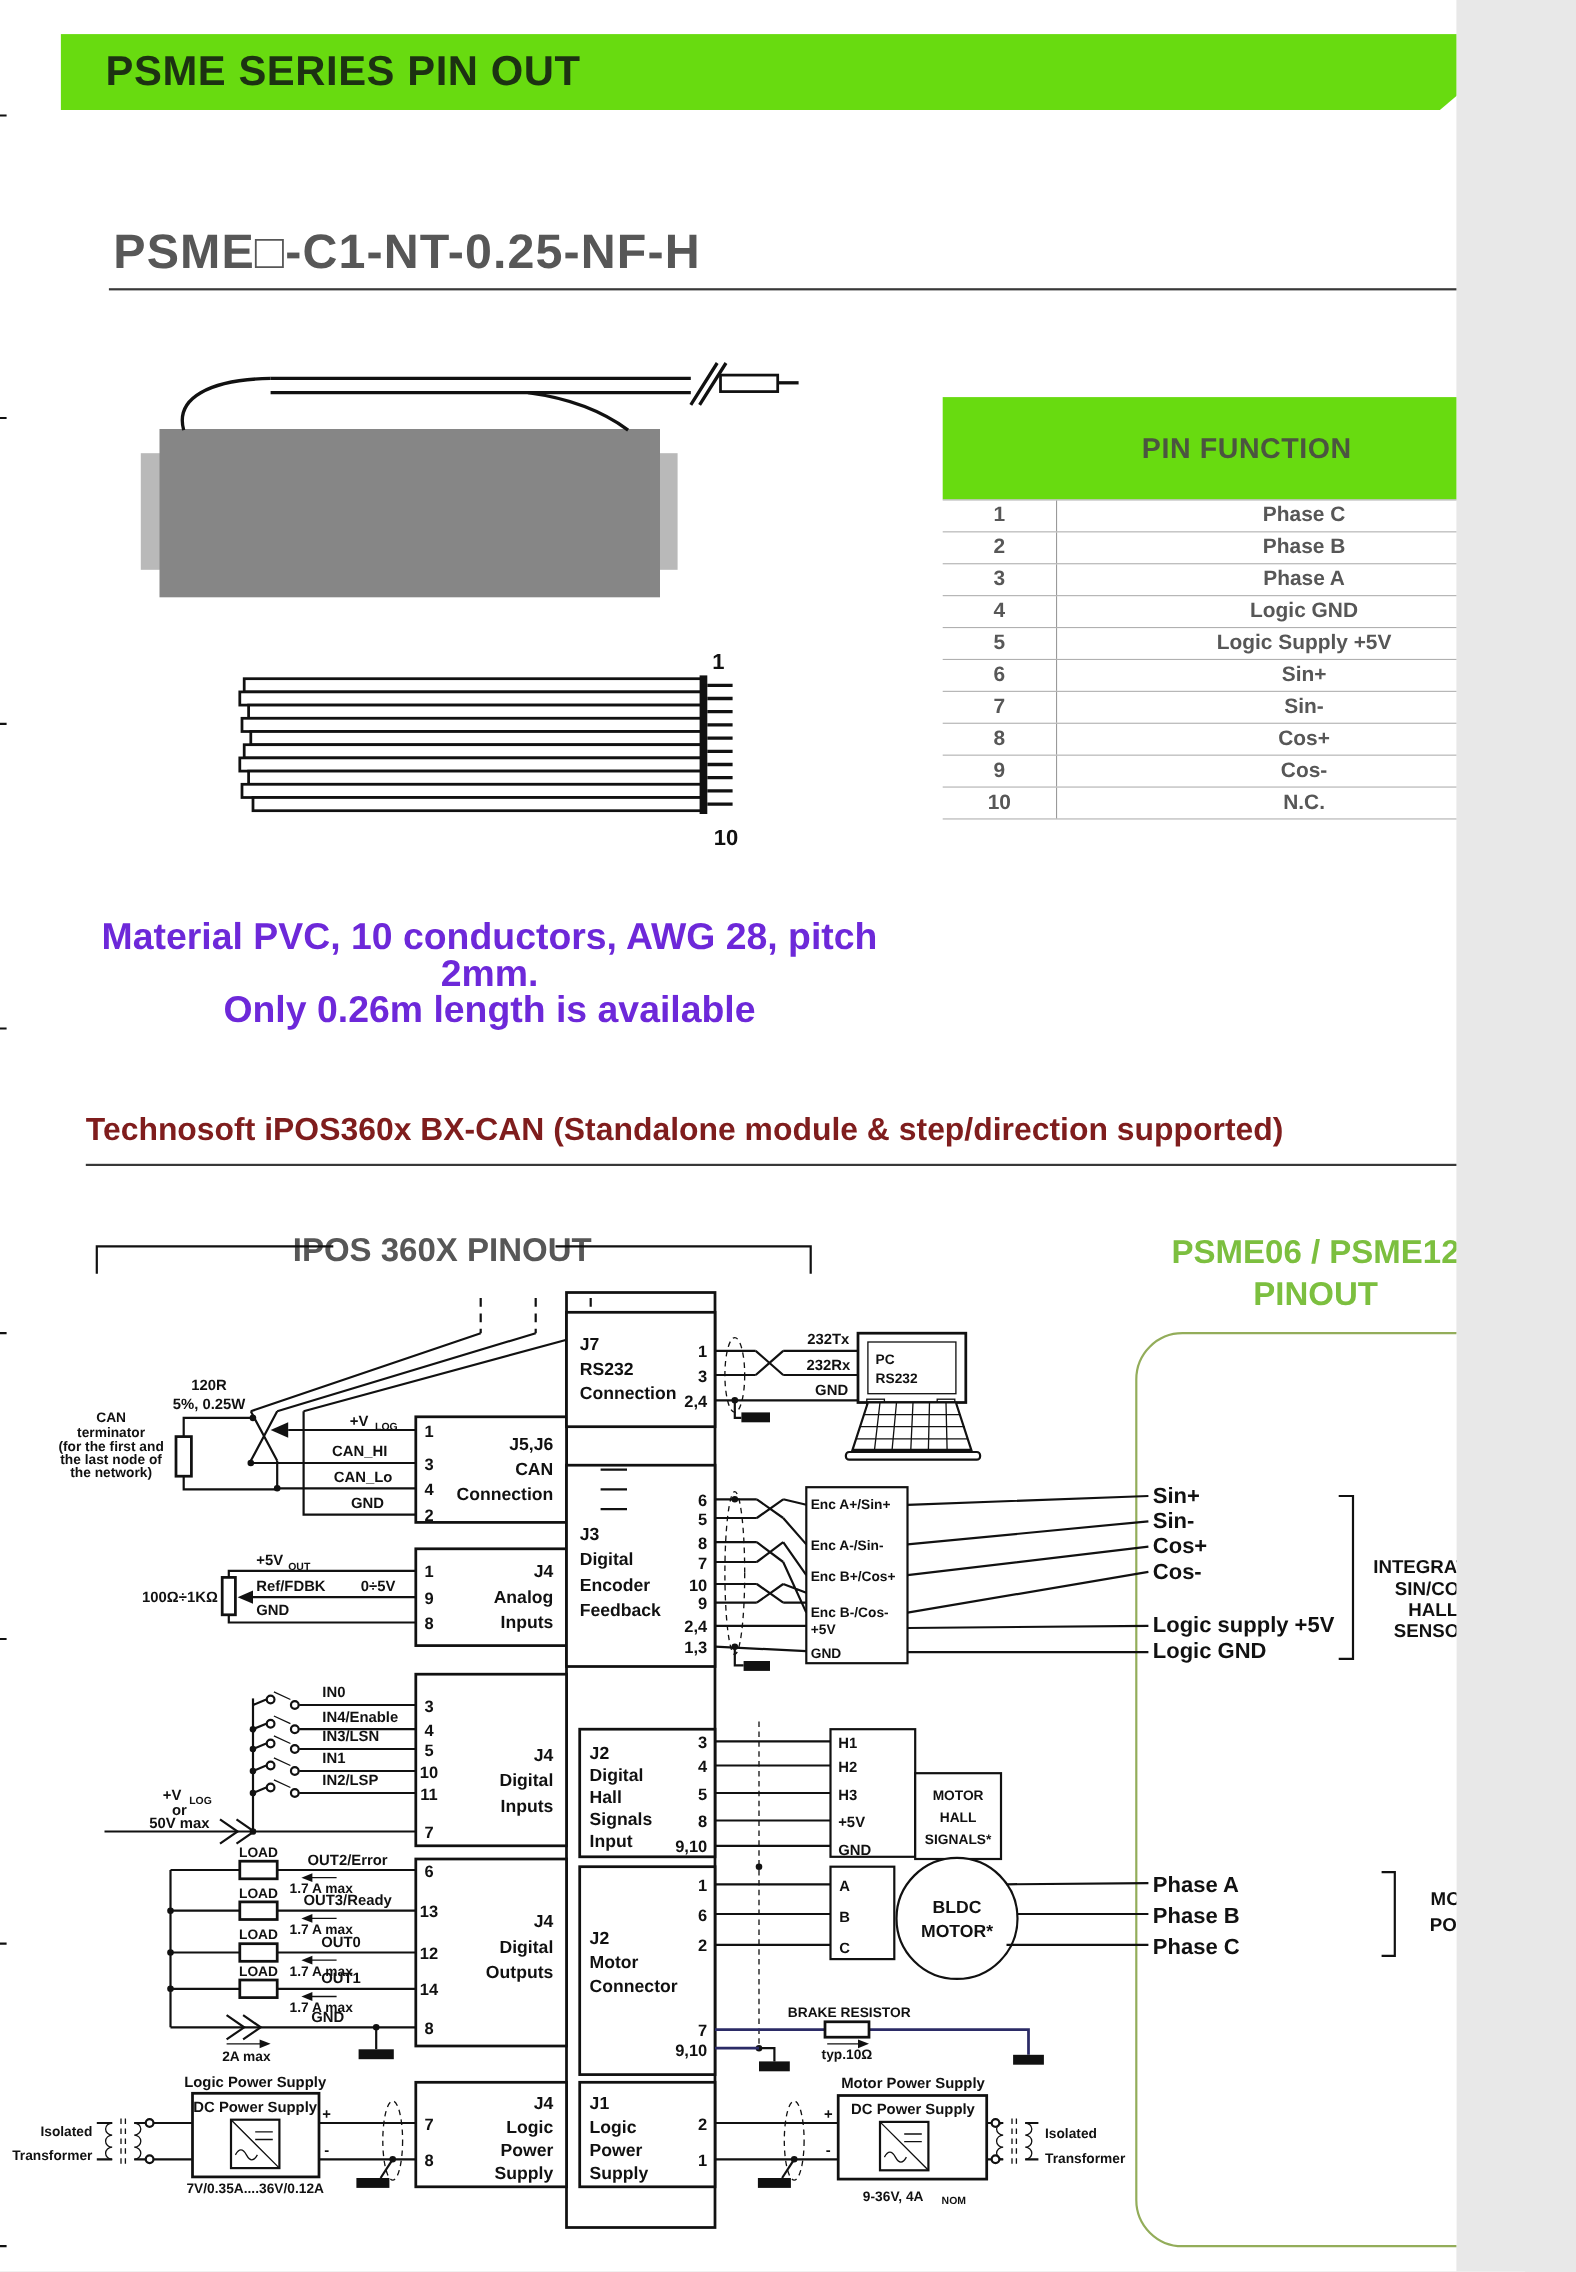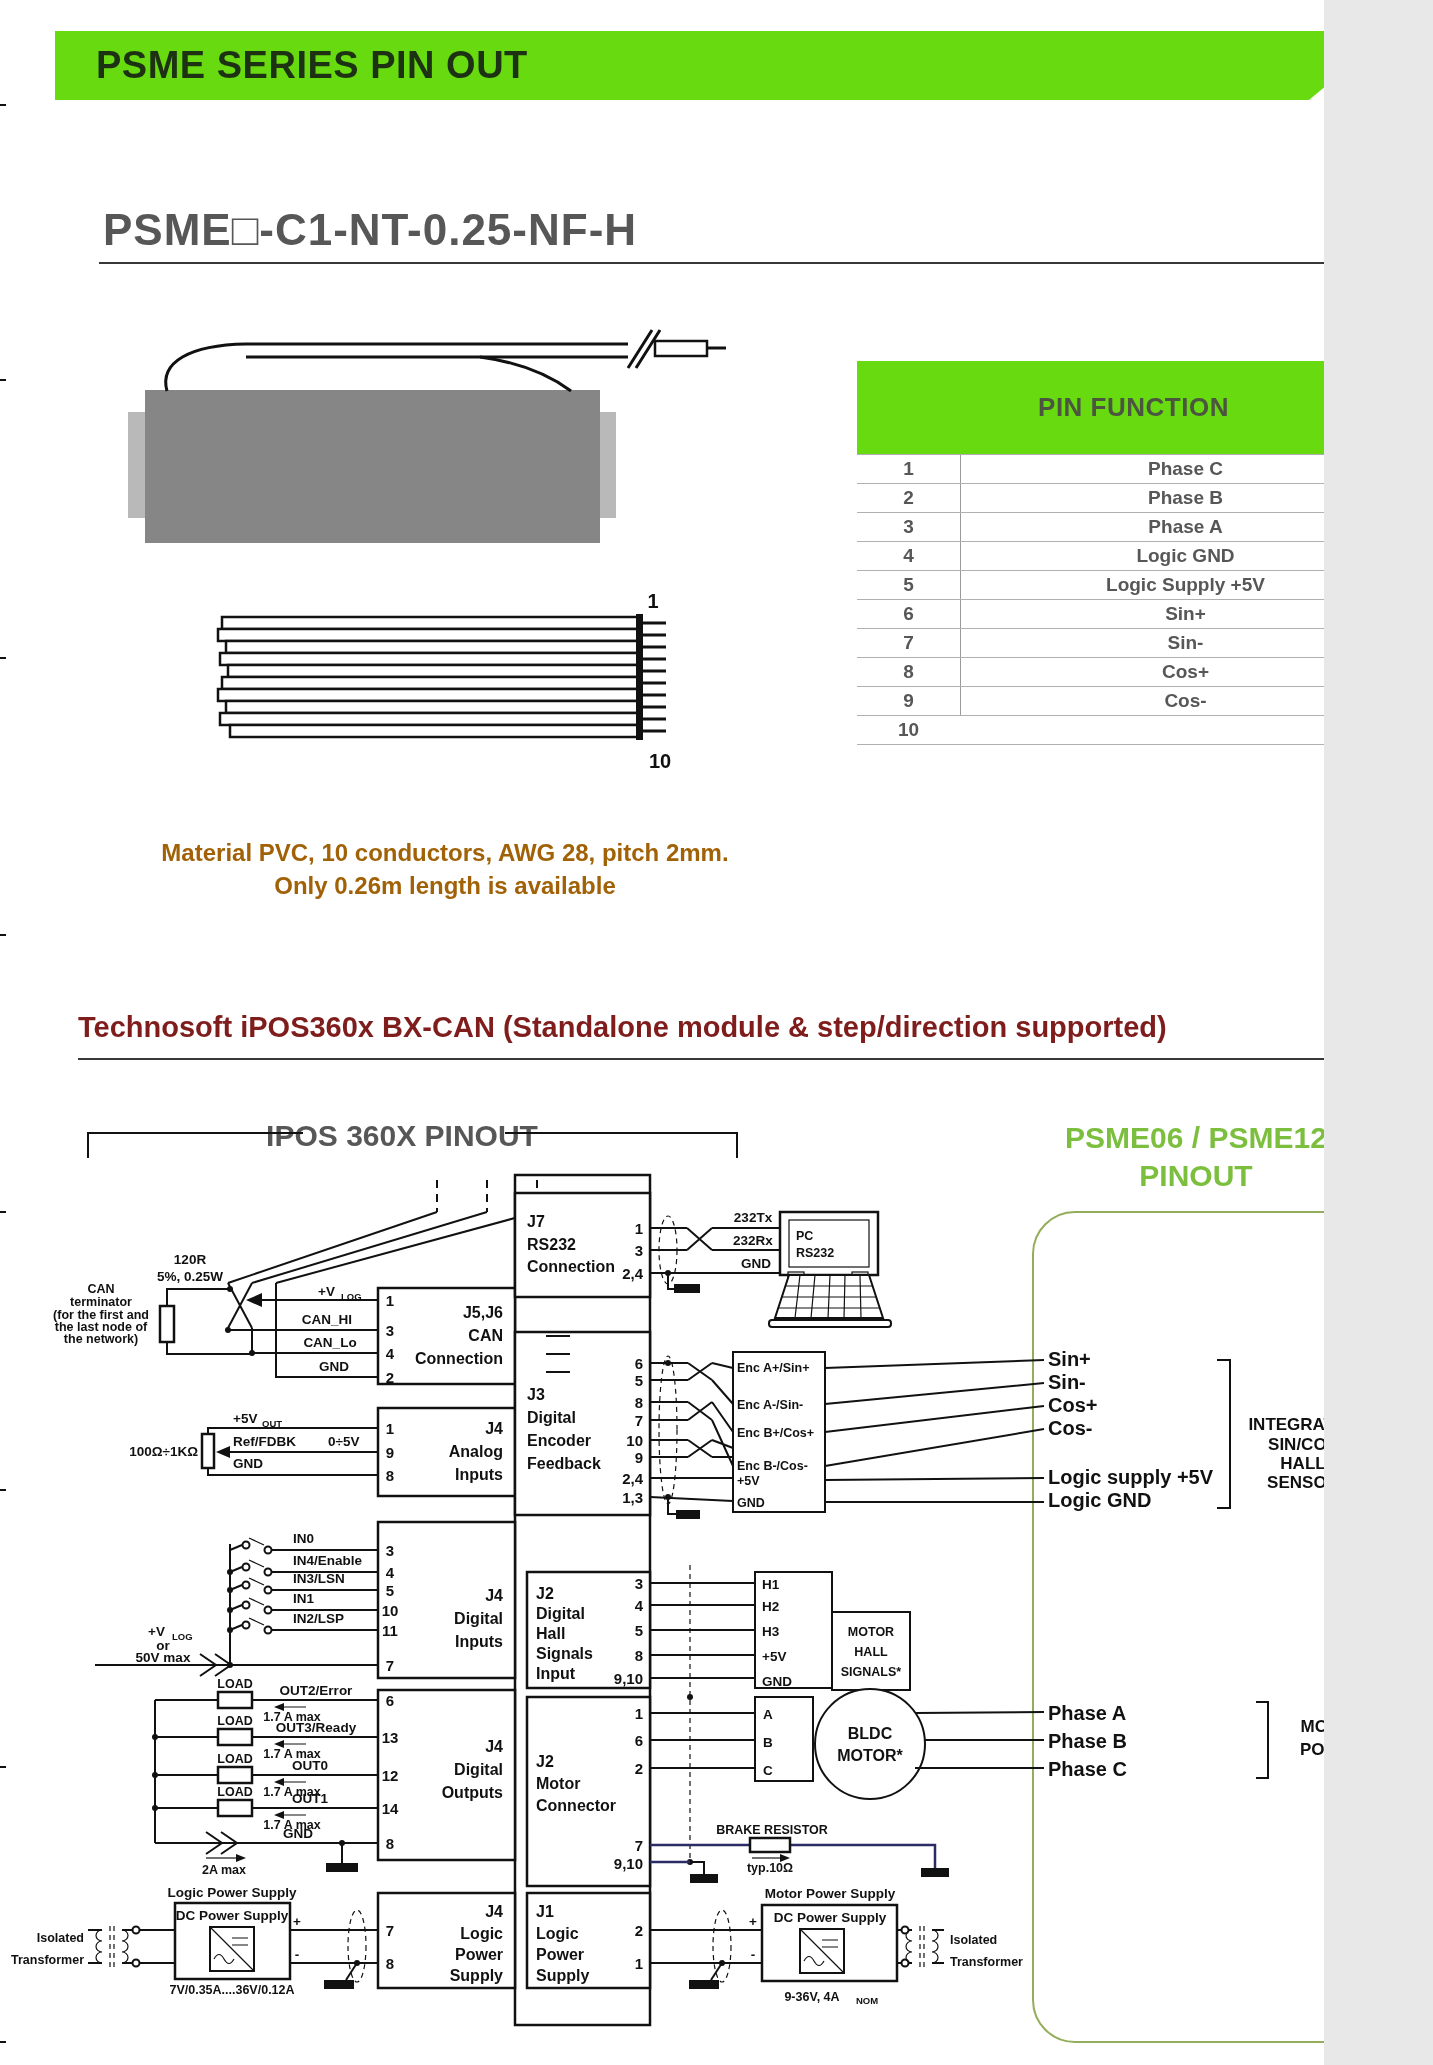--- a/index.html
+++ b/index.html
@@ -7,22 +7,22 @@
         font-family:"Liberation Sans",sans-serif;}
   
   .banner{position:absolute;left:55px;top:31px;width:1336px;height:69px;background:#68DB10;
           clip-path:polygon(0 0,100% 0,calc(100% - 82px) 100%,0 100%);}
   .banner span{display:block;padding-left:41px;line-height:69px;font-size:38px;font-weight:bold;
           color:#1c3212;letter-spacing:.5px;}
   
   .pcode{position:absolute;left:103px;top:205px;font-size:44px;font-weight:bold;color:#575757;letter-spacing:1px;}
   .hr1{position:absolute;left:99px;top:262px;width:1323px;height:2px;background:#383838;}
   
-  .note{position:absolute;left:92px;top:836px;width:706px;text-align:center;font-size:24px;
-        font-weight:bold;color:#a16207;line-height:33px;}
+  .note{position:absolute;left:92px;top:836px;width:706px;text-align:center;font-size:34px;
+        font-weight:bold;color:#6d28d9;line-height:33px;}
   
   .h2{position:absolute;left:78px;top:1011px;font-size:29px;font-weight:bold;color:#7f1d1d;}
   .hr2{position:absolute;left:78px;top:1058px;width:1344px;height:2px;background:#383838;}
   
   .pt{position:absolute;left:857px;top:345px;width:553px;}
   .pt-h{height:93px;background:#68DB10;display:flex;align-items:center;justify-content:center;
         font-size:26px;font-weight:bold;color:#4b5540;letter-spacing:.5px;margin-top:16px;}
   .pt-r{display:grid;grid-template-columns:103px 1fr;height:28px;line-height:27px;
         border-top:1px solid #b0b0b0;font-size:19px;font-weight:bold;color:#575757;text-align:center;}
   .pt-r:last-child{border-bottom:1px solid #b0b0b0;}
@@ -105,20 +105,21 @@
     <div class="pt-r">
         <div class="pin">8</div>
         <div class="fn">Cos+</div>
       </div>
     <div class="pt-r">
         <div class="pin">9</div>
         <div class="fn">Cos-</div>
       </div>
     <div class="pt-r">
         <div class="pin">10</div>
+        <div class="fn">N.C.</div>
       </div>
   </div>
 
   <svg width="1433" height="2065" viewBox="0 0 1433 2065">
 
     <path class="w" stroke="#aaa" d="M0,105 h6 M0,380 h6 M0,658 h6 M0,935 h6 M0,1212 h6 M0,1490 h6 M0,1767 h6 M0,2042 h6"></path>
 
     <g>
       <rect x="128" y="412" width="18" height="106" fill="#b9b9b9"></rect>
       <rect x="598" y="412" width="18" height="106" fill="#b9b9b9"></rect>

